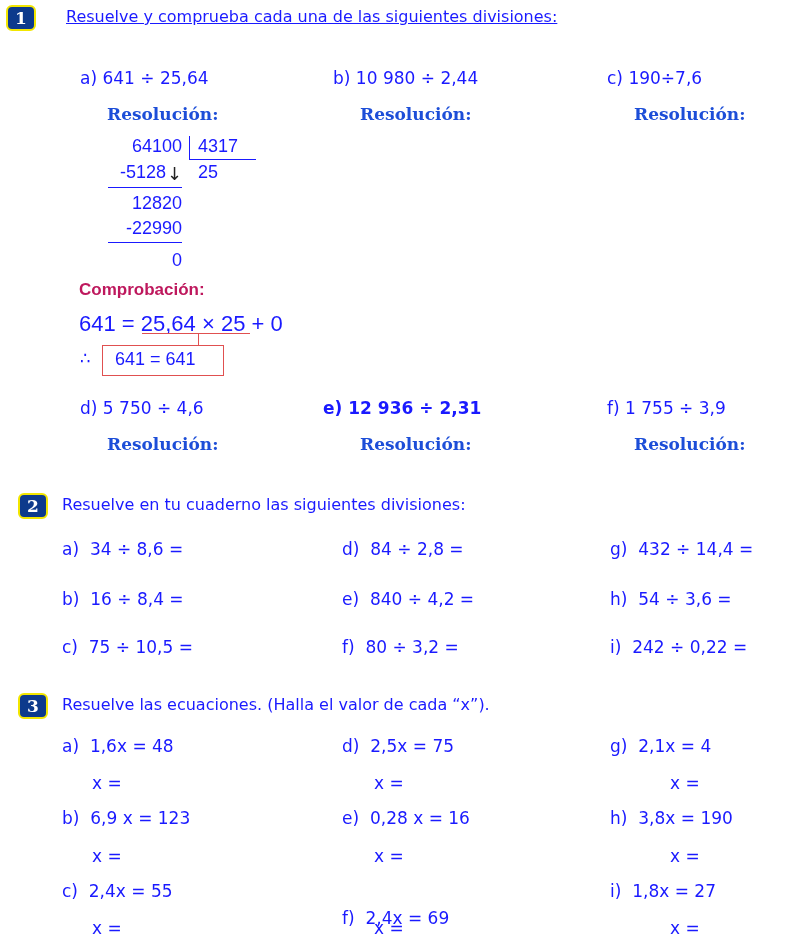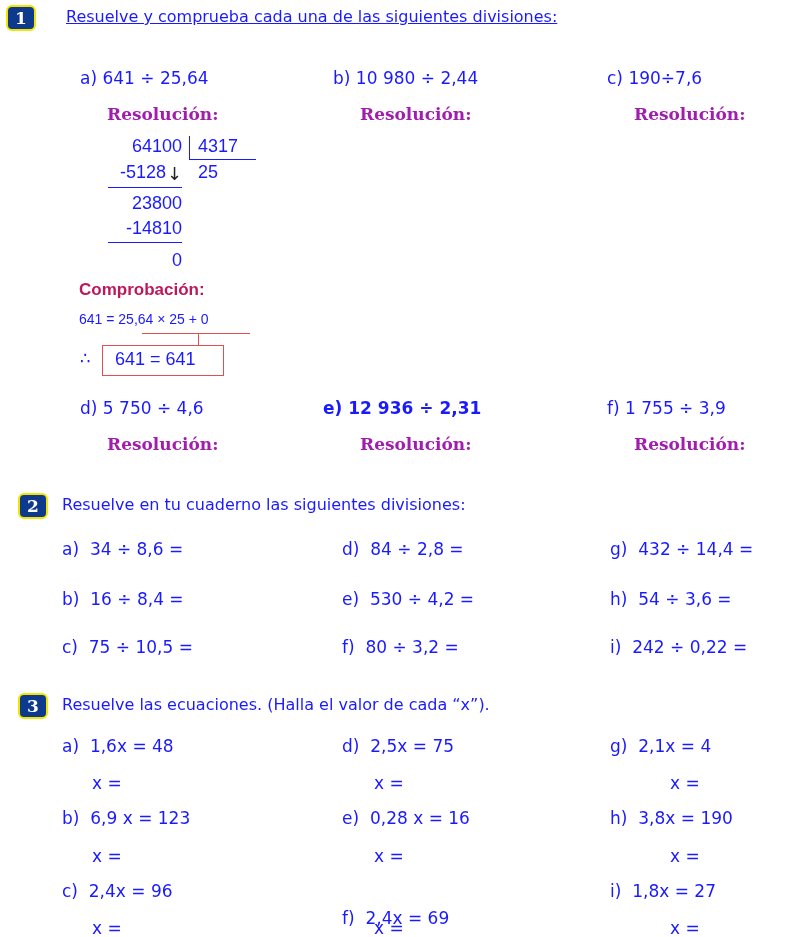--- a/index.html
+++ b/index.html
@@ -5,21 +5,21 @@
   html, body { margin:0; padding:0; background:#ffffff; }
   body { width:800px; height:937px; position:relative; overflow:hidden;
          font-family:"DejaVu Sans", sans-serif; color:#1a1aff; }
   .abs { position:absolute; white-space:nowrap; }
   .badge { position:absolute; width:26px; height:22px; background:#0d3a8c;
            border:2px solid #f2e600; border-radius:6px; color:#fff;
            font-family:"DejaVu Serif", serif; font-weight:bold; font-size:17px;
            text-align:center; line-height:22px; box-sizing:content-box; }
   .instr { font-family:"DejaVu Sans", sans-serif; font-size:16px; color:#1a1aff; }
   .prob { font-family:"DejaVu Sans", sans-serif; font-size:17px; color:#1a1aff;text-align:right; }
-  .res { font-family:"DejaVu Serif", serif; font-weight:bold; font-size:17px; color:#a21caf; }
+  .res { font-family:"DejaVu Serif", serif; font-weight:bold; font-size:17px; color:#1d4ed8; }
   .comp { font-family:"Liberation Sans", sans-serif; font-weight:bold; font-size:17px; color:#be185d; }
   .div-num { font-family:"Liberation Sans", sans-serif; font-size:18px; color:#1a1aff; text-align:right; }
   .hline { position:absolute; height:1px; background:#1a1aff; }
   .vline { position:absolute; width:1px; background:#1a1aff; }
   .red-h { position:absolute; height:1px; background:#e05050; }
   .red-v { position:absolute; width:1px; background:#e05050; }
   .redbox { position:absolute; border:1px solid #e05050; box-sizing:border-box; }
   .arrow { position:absolute; color:#222; font-size:18px; line-height:18px; }
 </style>
 </head>
@@ -48,27 +48,27 @@
 <div class="abs div-num" style="left:110px;top:136px;width:72px;">64100</div>
 <div class="vline" style="left:189px;top:136px;height:24px;"></div>
 <div class="hline" style="left:189px;top:159px;width:67px;"></div>
 <div class="abs div-num" style="left:198px;top:136px;text-align:left;">4317</div>
 <div class="abs div-num" style="left:198px;top:162px;text-align:left;">25</div>
 
 <div class="abs div-num" style="left:100px;top:162px;width:66px;">-5128</div>
 <div class="arrow" style="left:167px;top:165px;">↓</div>
 <div class="hline" style="left:108px;top:187px;width:74px;"></div>
 
-<div class="abs div-num" style="left:100px;top:193px;width:82px;">23800</div>
-<div class="abs div-num" style="left:100px;top:218px;width:82px;">-14810</div>
+<div class="abs div-num" style="left:100px;top:193px;width:82px;">12820</div>
+<div class="abs div-num" style="left:100px;top:218px;width:82px;">-22990</div>
 <div class="hline" style="left:108px;top:242px;width:74px;"></div>
 <div class="abs div-num" style="left:100px;top:250px;width:82px;">0</div>
 
 <div class="abs comp" style="left:79px;top:280px;">Comprobación:</div>
-<div class="abs prob" style="left:79px;top:311px;font-family:'Liberation Sans',sans-serif;font-size:14px;">
+<div class="abs prob" style="left:79px;top:311px;font-family:'Liberation Sans',sans-serif;font-size:22px;">
   <span style="white-space:pre;">641 = </span><span>25,64 × 25</span><span style="white-space:pre;"> + 0</span>
 </div>
 <div class="red-h" style="left:142px;top:333px;width:108px;"></div>
 <div class="red-v" style="left:198px;top:333px;height:13px;"></div>
 <div class="abs prob" style="left:80px;top:348px;">∴</div>
 <div class="redbox" style="left:102px;top:345px;width:122px;height:31px;"></div>
 <div class="abs prob" style="left:115px;top:349px;font-family:'Liberation Sans',sans-serif;font-size:18px;">641 = 641</div>
 
 <div class="abs prob" style="left:80px;top:398px;">
   <span>d)</span>
@@ -86,34 +86,34 @@
 <div class="abs res" style="left:360px;top:434px;">Resolución:</div>
 <div class="abs res" style="left:634px;top:434px;">Resolución:</div>
 
 <div class="badge" style="left:18px;top:493px;">2</div>
 <div class="abs instr" style="left:62px;top:495px;">Resuelve en tu cuaderno las siguientes divisiones:</div>
 
 <div class="abs prob" style="left:62px;top:539px;"><span>a)</span>&nbsp;&nbsp;<span>34 ÷ 8,6 =</span></div>
 <div class="abs prob" style="left:62px;top:589px;"><span>b)</span>&nbsp;&nbsp;<span>16 ÷ 8,4 =</span></div>
 <div class="abs prob" style="left:62px;top:637px;"><span>c)</span>&nbsp;&nbsp;<span>75 ÷ 10,5 =</span></div>
 <div class="abs prob" style="left:342px;top:539px;"><span>d)</span>&nbsp;&nbsp;<span>84 ÷ 2,8 =</span></div>
-<div class="abs prob" style="left:342px;top:589px;"><span>e)</span>&nbsp;&nbsp;<span>530 ÷ 4,2 =</span></div>
+<div class="abs prob" style="left:342px;top:589px;"><span>e)</span>&nbsp;&nbsp;<span>840 ÷ 4,2 =</span></div>
 <div class="abs prob" style="left:342px;top:637px;"><span>f)</span>&nbsp;&nbsp;<span>80 ÷ 3,2 =</span></div>
 <div class="abs prob" style="left:610px;top:539px;"><span>g)</span>&nbsp;&nbsp;<span>432 ÷ 14,4 =</span></div>
 <div class="abs prob" style="left:610px;top:589px;"><span>h)</span>&nbsp;&nbsp;<span>54 ÷ 3,6 =</span></div>
 <div class="abs prob" style="left:610px;top:637px;"><span>i)</span>&nbsp;&nbsp;<span>242 ÷ 0,22 =</span></div>
 
 <div class="badge" style="left:18px;top:693px;">3</div>
 <div class="abs instr" style="left:62px;top:695px;">Resuelve las ecuaciones. (Halla el valor de cada “x”).</div>
 
 <div class="abs prob" style="left:62px;top:736px;"><span>a)</span>&nbsp;&nbsp;<span>1,6x = 48</span></div>
 <div class="abs prob" style="left:92px;top:773px;">x =</div>
 <div class="abs prob" style="left:62px;top:808px;"><span>b)</span>&nbsp;&nbsp;<span>6,9 x = 123</span></div>
 <div class="abs prob" style="left:92px;top:846px;">x =</div>
-<div class="abs prob" style="left:62px;top:881px;"><span>c)</span>&nbsp;&nbsp;<span>2,4x = 96</span></div>
+<div class="abs prob" style="left:62px;top:881px;"><span>c)</span>&nbsp;&nbsp;<span>2,4x = 55</span></div>
 <div class="abs prob" style="left:92px;top:918px;">x =</div>
 
 <div class="abs prob" style="left:342px;top:736px;"><span>d)</span>&nbsp;&nbsp;<span>2,5x = 75</span></div>
 <div class="abs prob" style="left:374px;top:773px;">x =</div>
 <div class="abs prob" style="left:342px;top:808px;"><span>e)</span>&nbsp;&nbsp;<span>0,28 x = 16</span></div>
 <div class="abs prob" style="left:374px;top:846px;">x =</div>
 <div class="abs prob" style="left:342px;top:872px;margin-top:36px;"><span>f)</span>&nbsp;&nbsp;<span>2,4x = 69</span></div>
 <div class="abs prob" style="left:374px;top:918px;">x =</div>
 
 <div class="abs prob" style="left:610px;top:736px;"><span>g)</span>&nbsp;&nbsp;<span>2,1x = 4</span></div>

